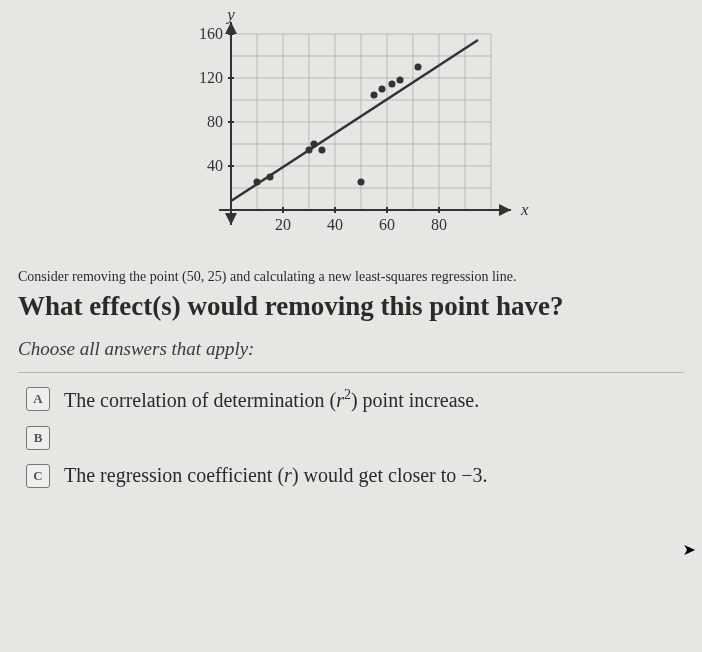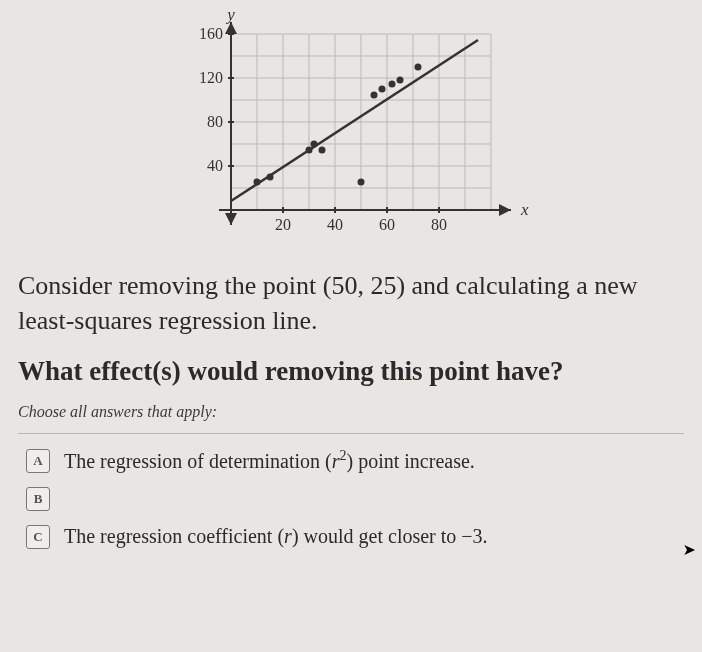--- a/index.html
+++ b/index.html
@@ -12,23 +12,23 @@
     padding: 10px 18px;
     overflow: hidden;
   }
   .chart-wrap {
     width: 100%;
     display: flex;
     justify-content: center;
     margin-bottom: 28px;
   }
   svg.chart { display: block; }
-  .para { font-size: 26px; line-height: 1.35; margin-bottom: 18px; }
+  .para { font-size: 14px; line-height: 1.35; margin-bottom: 4px; }
   .q { font-size: 27px; font-weight: bold; margin-bottom: 16px; }
-  .instr { font-size: 16px; font-style: italic; color: #3a3a3a; margin-bottom: 12px; }
+  .instr { font-size: 19px; font-style: italic; color: #3a3a3a; margin-bottom: 12px; }
   .hr { border: none; border-top: 1px solid #b8b6b3; margin-bottom: 14px; }
   .answers { display: flex; flex-direction: column; gap: 14px; padding-left: 8px; }
   .answer { display: flex; align-items: center; gap: 14px; font-size: 20px; cursor: pointer; }
   .answer .box {
     width: 24px; height: 24px;
     border: 1.5px solid #777;
     border-radius: 3px;
     display: inline-flex;
     align-items: center;
     justify-content: center;
@@ -142,21 +142,21 @@
 
 <p class="instr">Choose all answers that apply:</p>
 
 <hr class="hr">
 
 <div class="answers">
 
   <div class="answer">
     <span class="box">A</span>
     <span class="txt">
-      <span>The regression of determination </span><span>(<span class="italic">r</span><sup>2</sup>)</span><span> point increase.</span>
+      <span>The correlation of determination </span><span>(<span class="italic">r</span><sup>2</sup>)</span><span> point increase.</span>
     </span>
   </div>
 
   <div class="answer">
     <span class="box">B</span>
   </div>
 
   <div class="answer">
     <span class="box">C</span>
     <span class="txt">

